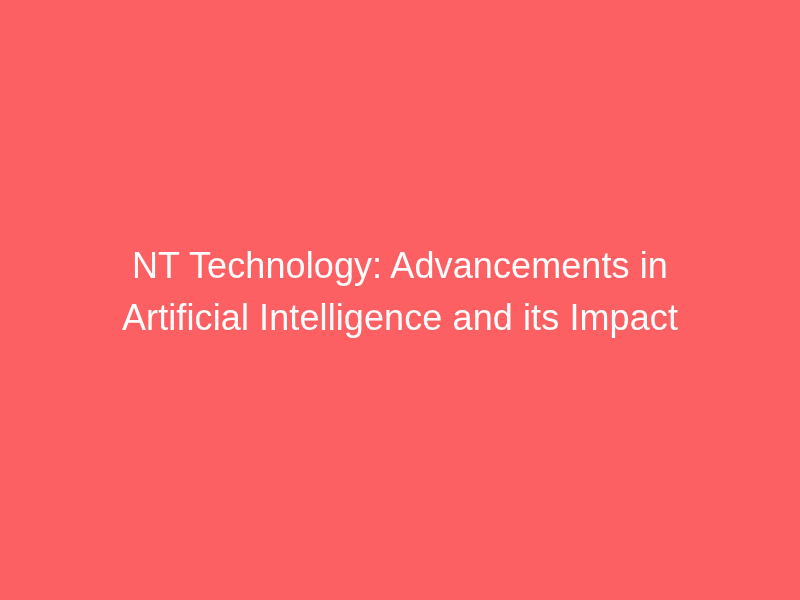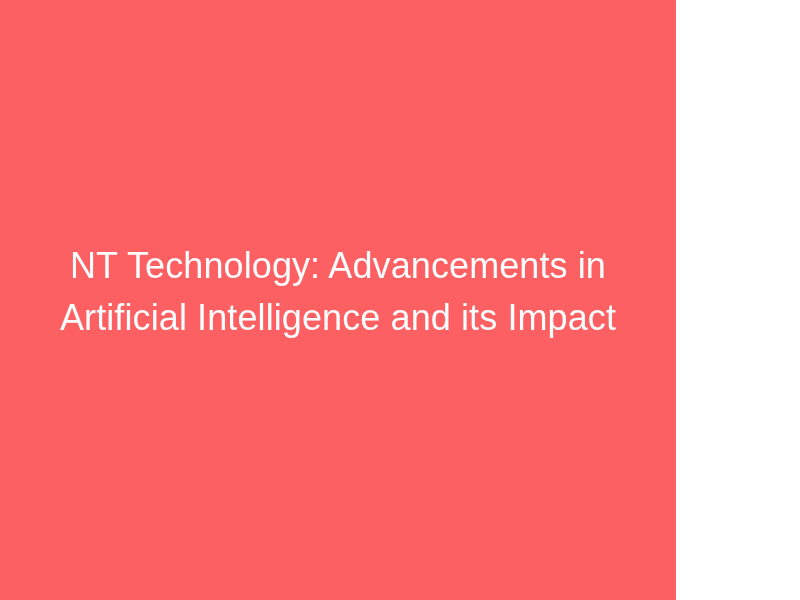--- a/index.html
+++ b/index.html
@@ -6,21 +6,21 @@
   html, body {
     margin: 0;
     padding: 0;
     width: 800px;
     height: 600px;
     overflow: hidden;
   }
 
   #banner {
     position: relative;
-    width: 676px;
+    width: 800px;
     height: 600px;
     background-color: #fc6063;
     display: flex;
     align-items: center;
     justify-content: center;
     box-sizing: border-box;
     -webkit-font-smoothing: antialiased;
   }
 
   #banner-title {

